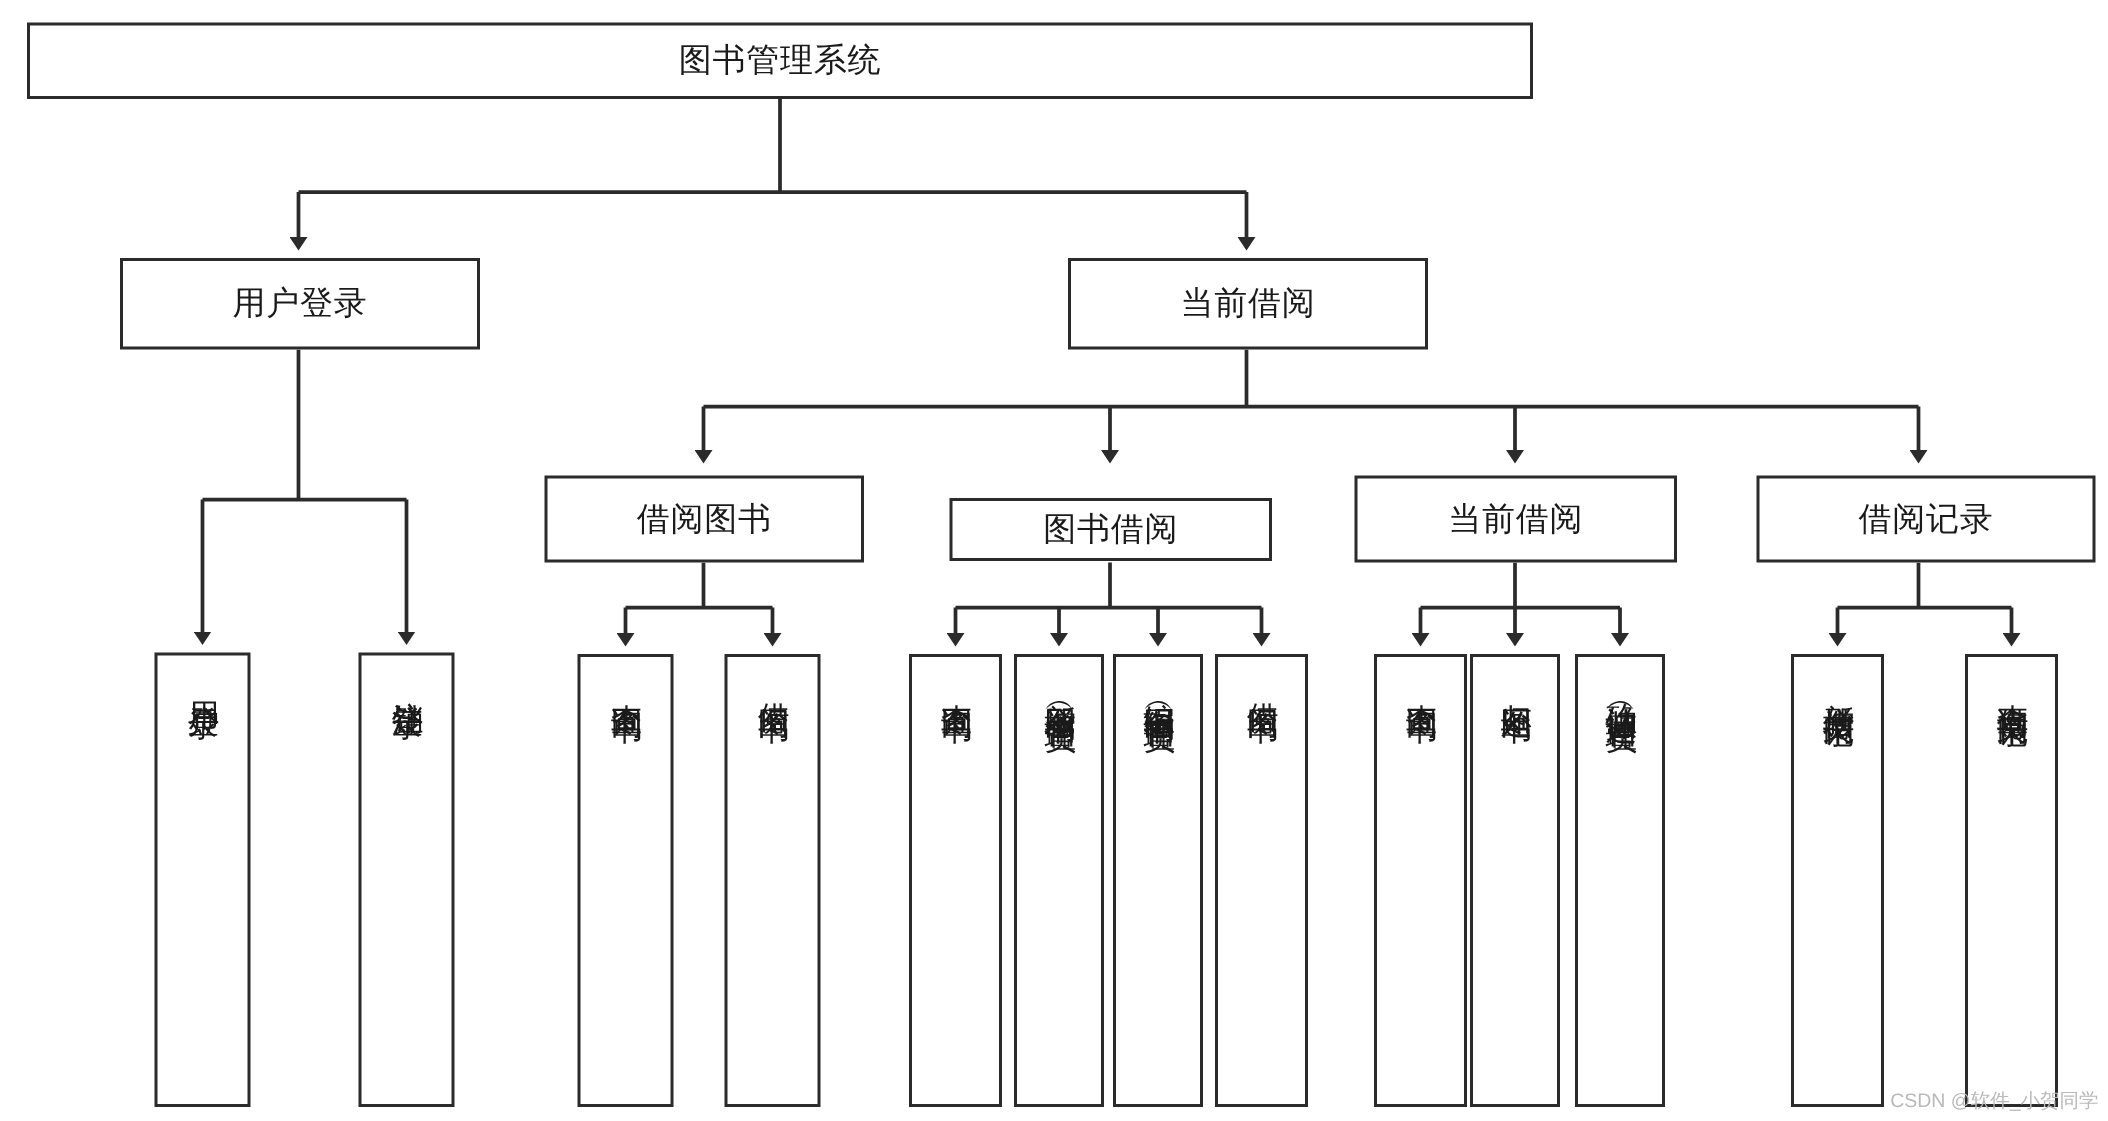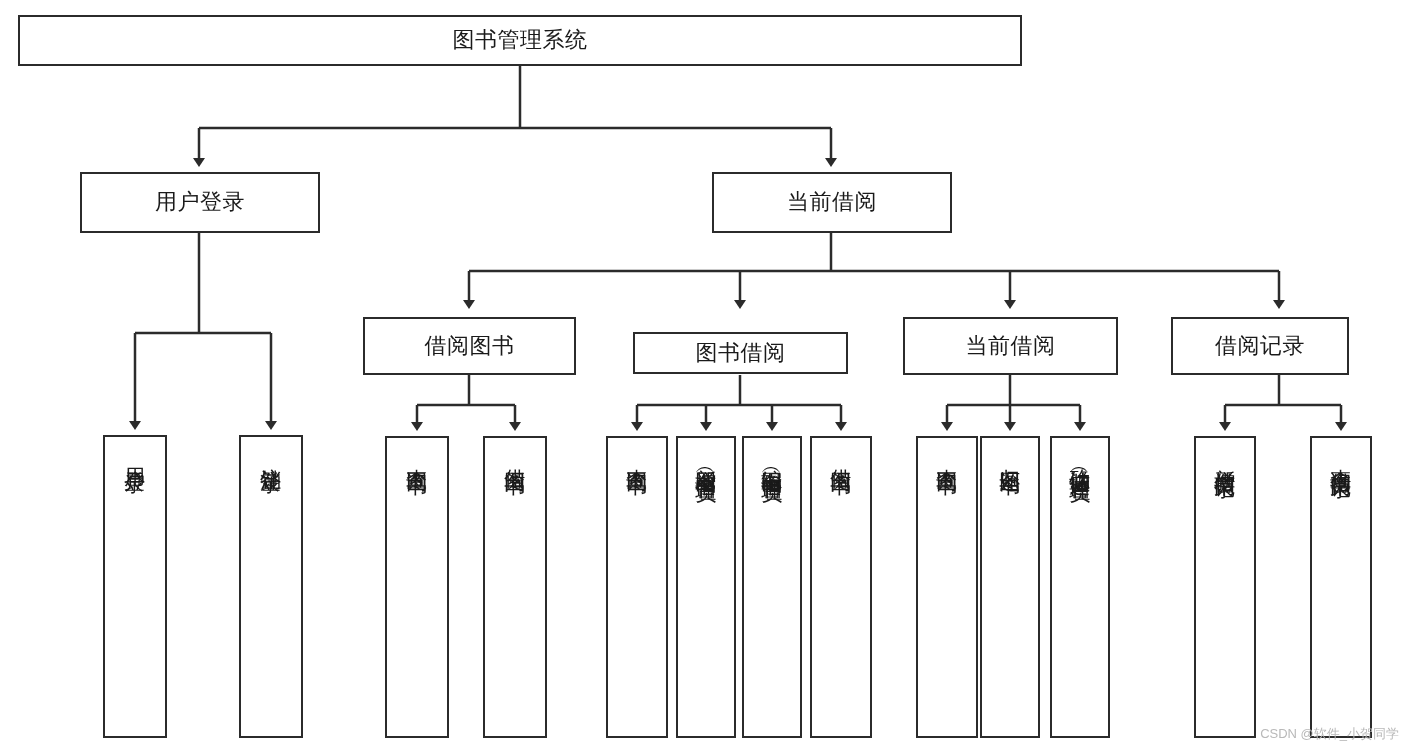--- a/index.html
+++ b/index.html
@@ -141,21 +141,21 @@
 
   <div class="node horizontal" style="left:363px; top:317px; width:213px; height:58px;">
     <span class="node-label">借阅图书</span>
   </div>
   <div class="node horizontal" style="left:633px; top:317px; width:215px; height:42px;margin-top:15px;">
     <span class="node-label">图书借阅</span>
   </div>
   <div class="node horizontal" style="left:903px; top:317px; width:215px; height:58px;">
     <span class="node-label">当前借阅</span>
   </div>
-  <div class="node horizontal" style="left:1171px; top:317px; width:178px; height:58px;">
+  <div class="node horizontal" style="left:1171px; top:317px; width:226px; height:58px;">
     <span class="node-label">借阅记录</span>
   </div>
 
   <div class="node vertical" style="left:103px; top:435px; width:64px; height:303px;">
     <span class="node-label">用户登录</span>
   </div>
   <div class="node vertical" style="left:239px; top:435px; width:64px; height:303px;">
     <span class="node-label">注销登录</span>
   </div>
 

